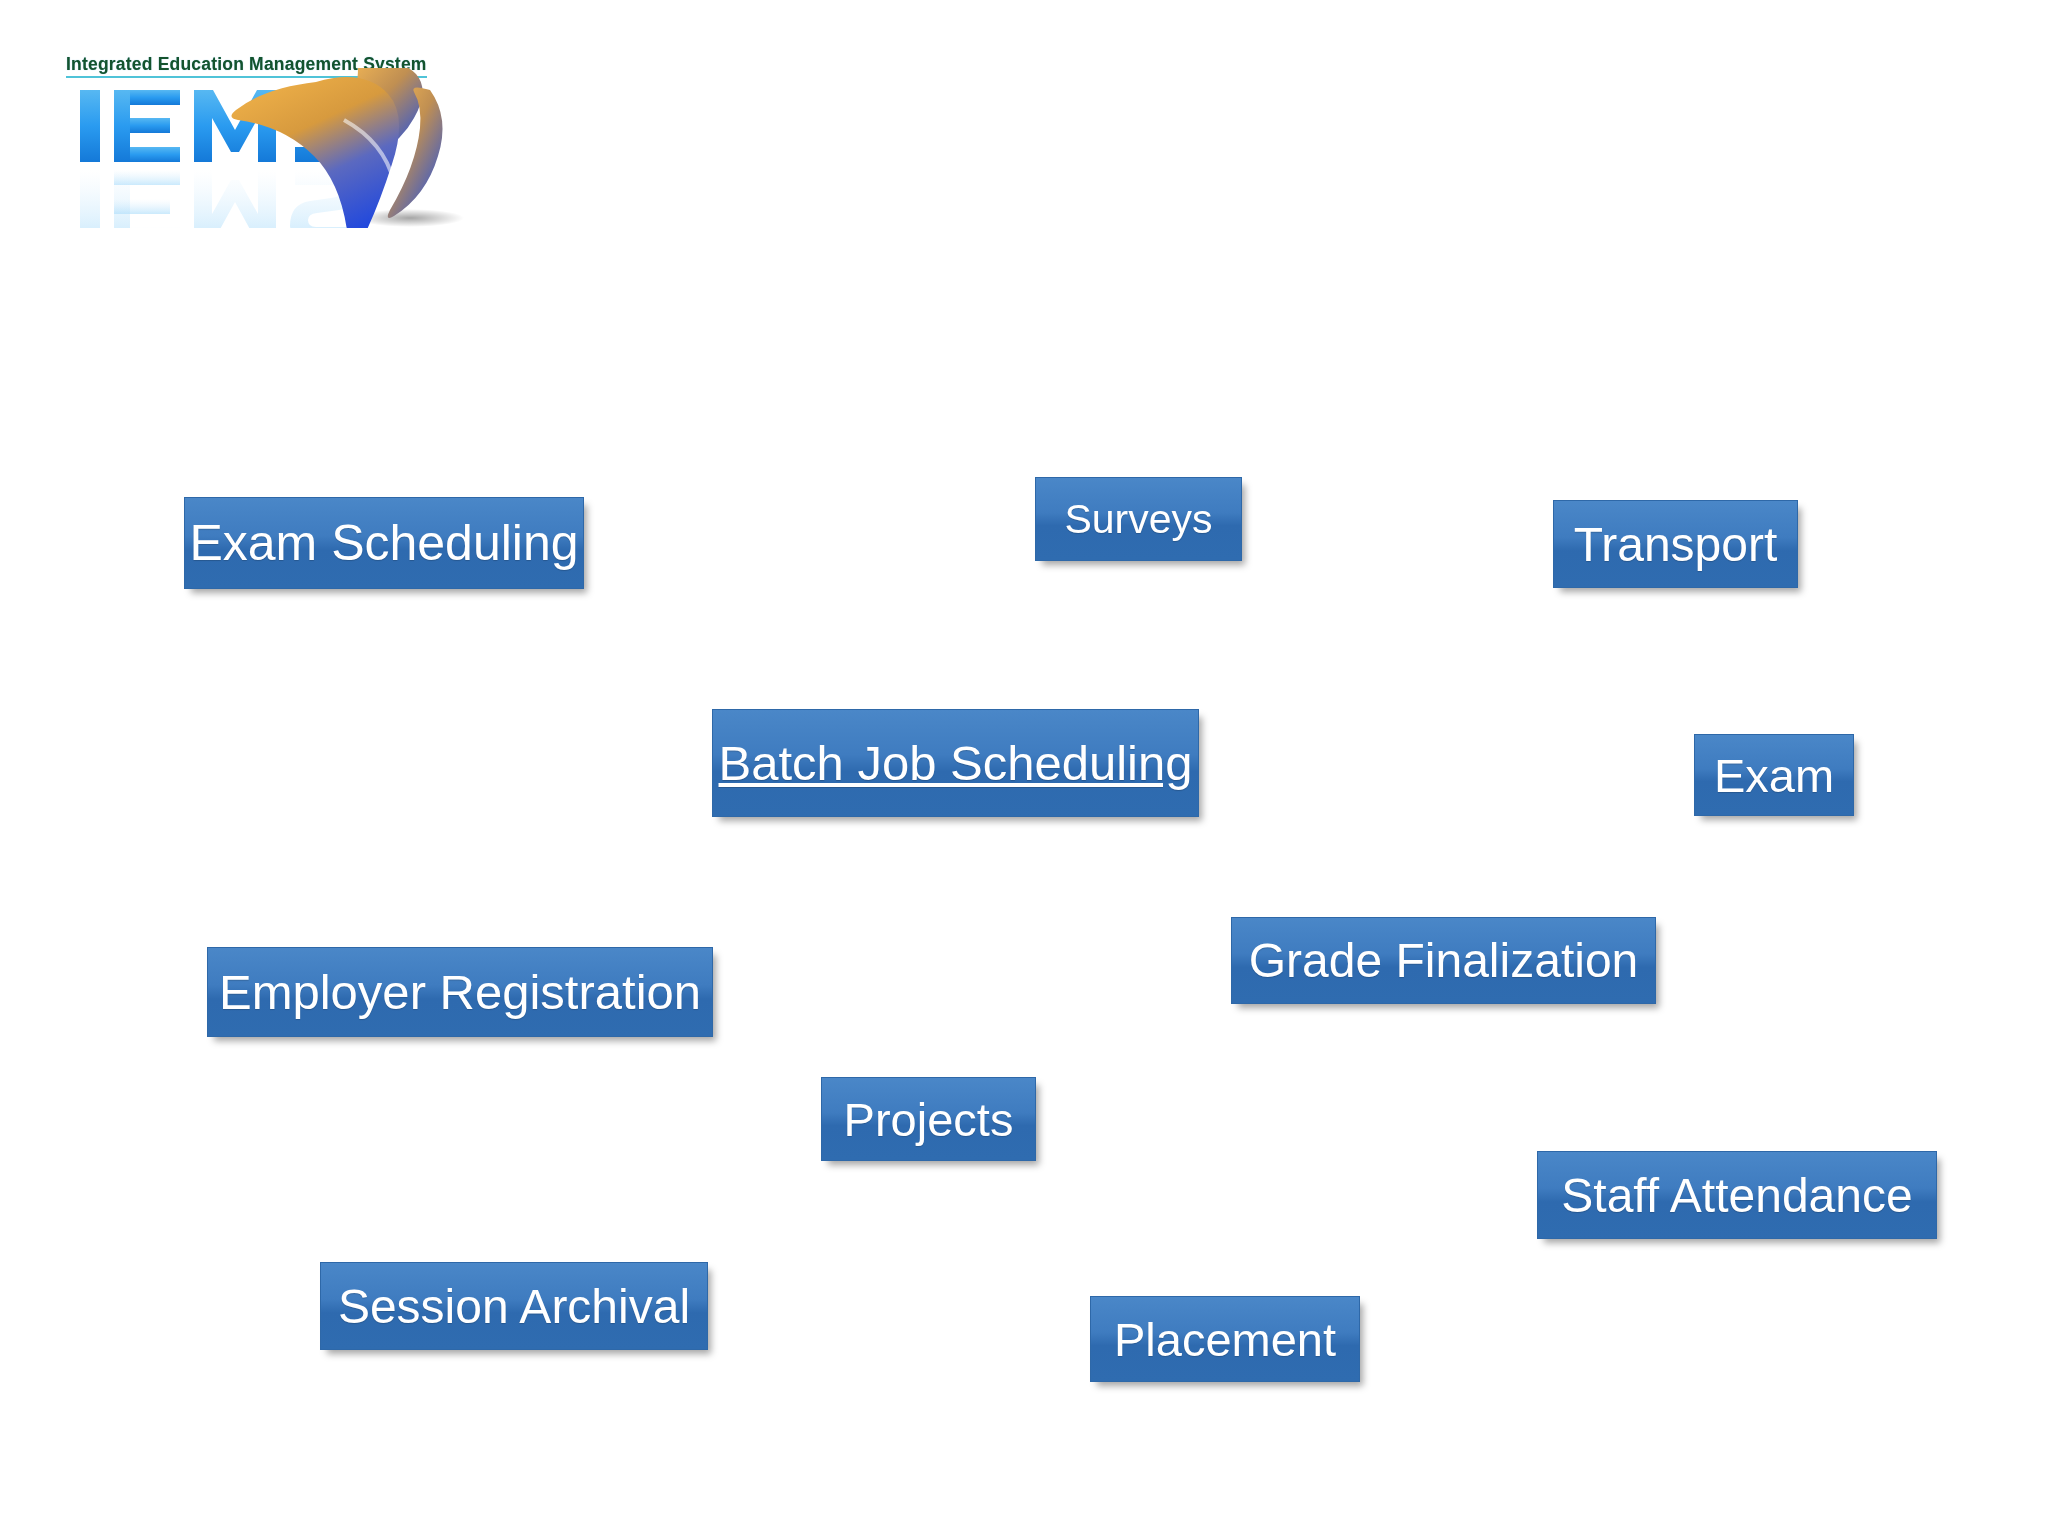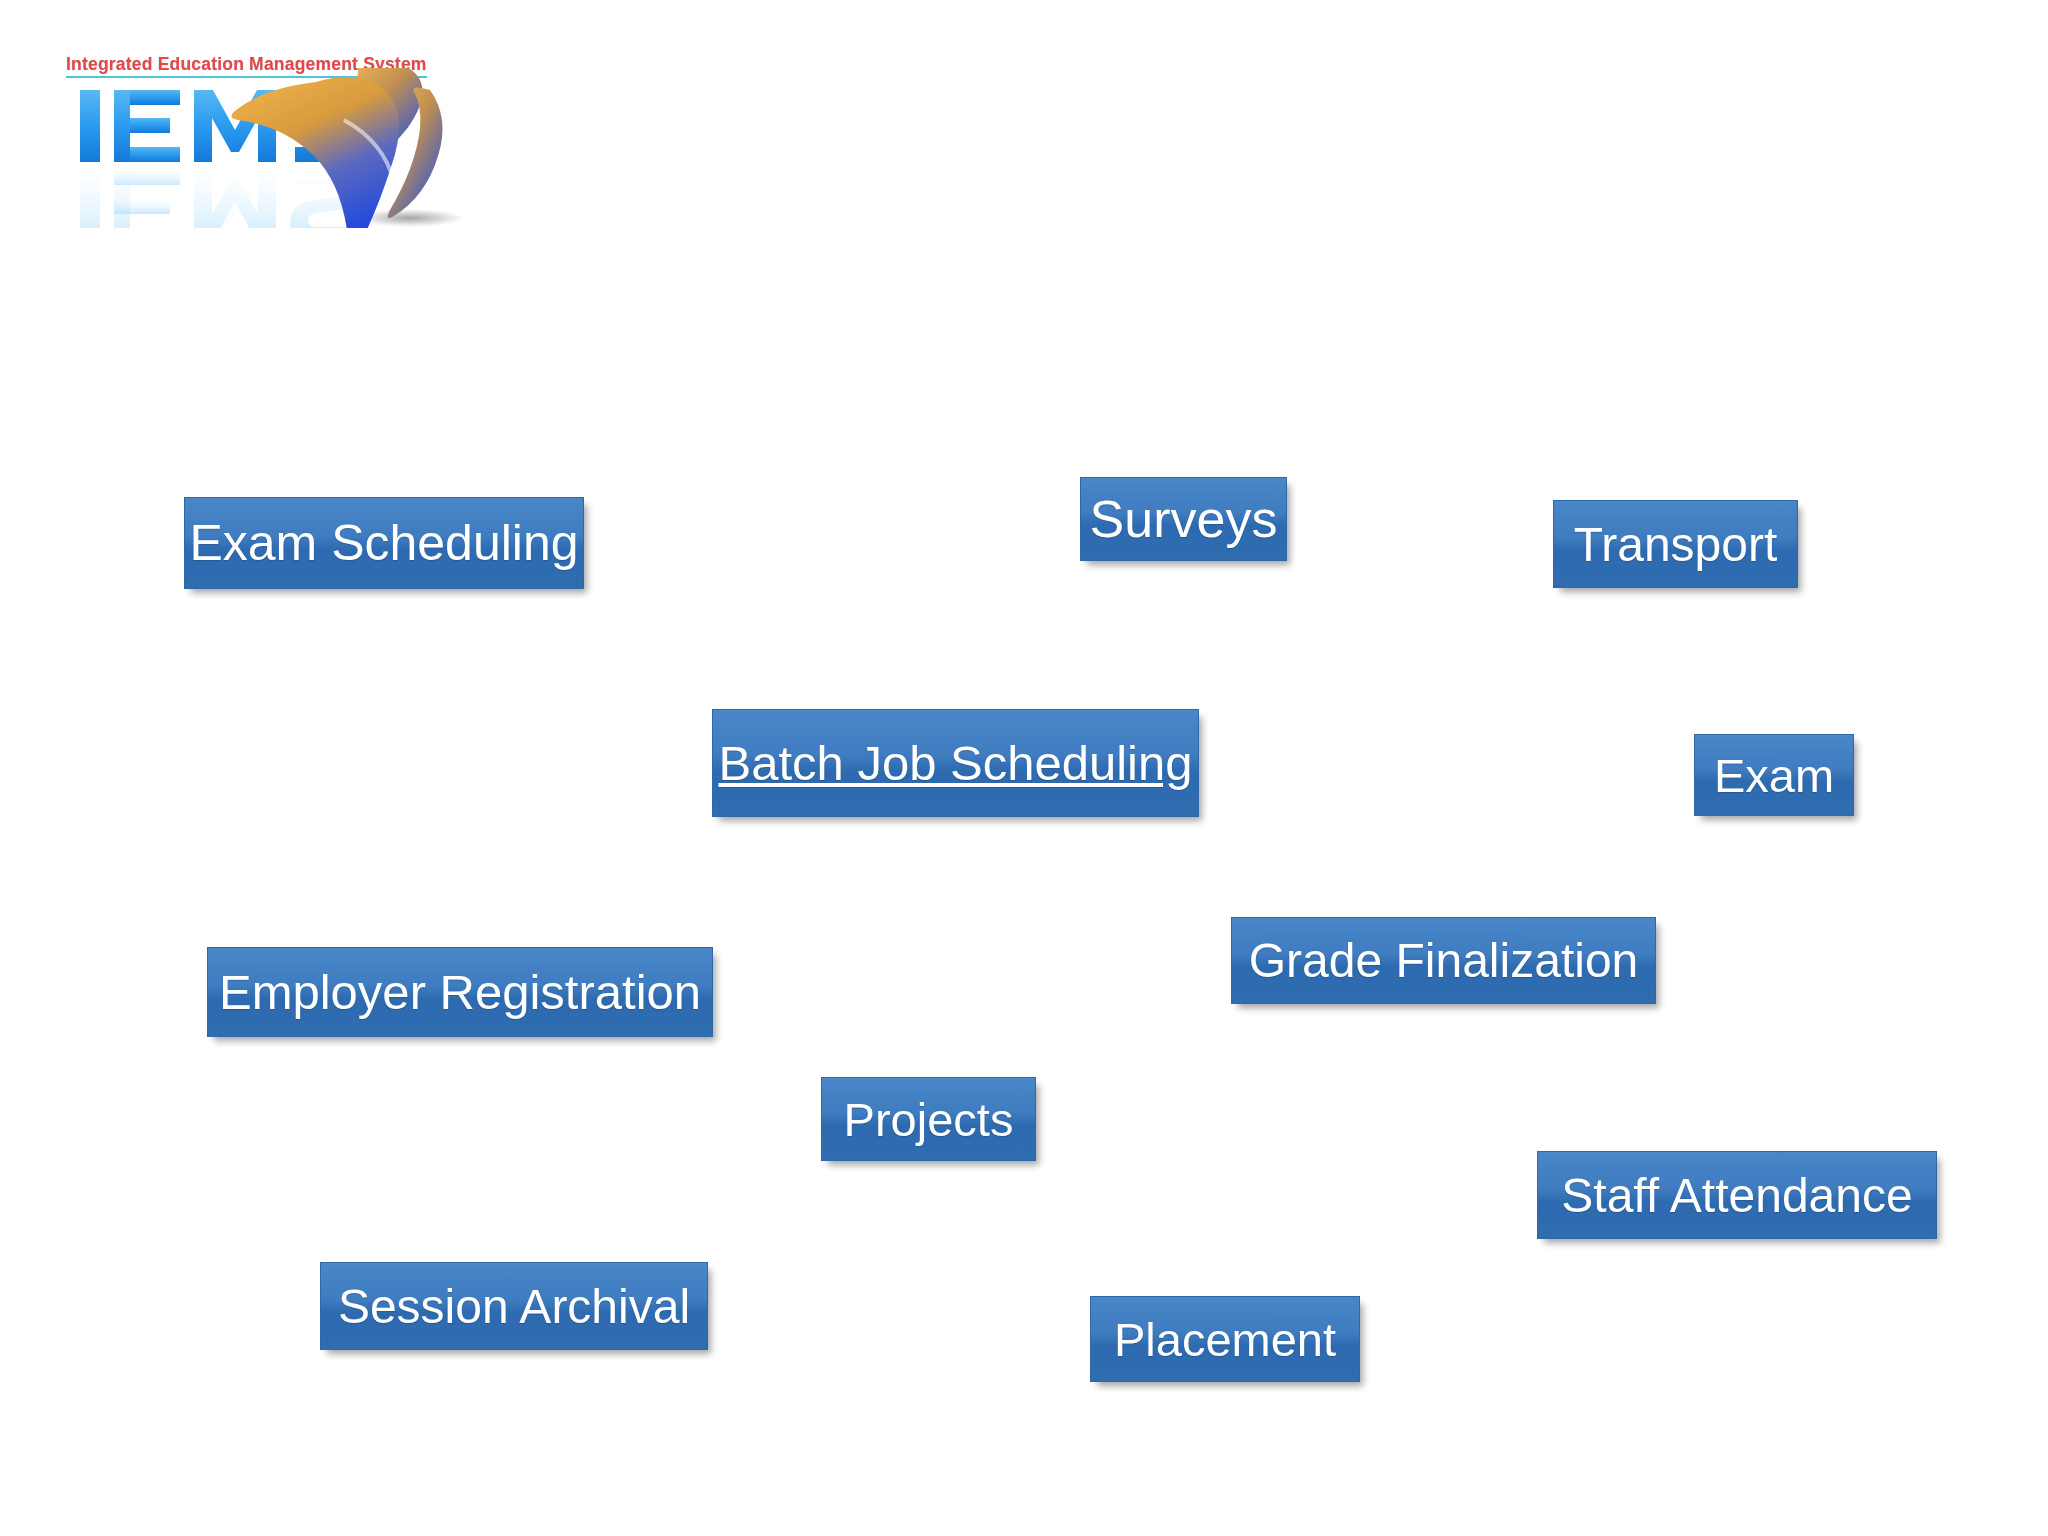--- a/index.html
+++ b/index.html
@@ -28,21 +28,21 @@
     height: 215px;
   }
   #logo-tagline {
     position: absolute;
     left: 38px;
     top: 48px;
     font-family: "Liberation Sans", sans-serif;
     font-size: 17.5px;
     font-weight: bold;
     letter-spacing: 0.2px;
-    color: #ef4444;
+    color: #14532d;
     text-shadow: 0 0 1px rgba(90,180,220,.7);
     white-space: nowrap;
     border-bottom: 2px solid #4fc3d8;
     padding-bottom: 2px;
     line-height: 1;
   }
   #logo-mark {
     position: absolute;
     left: 30px;
     top: 60px;
@@ -149,21 +149,21 @@
       <path d="M300 -48 q38 -14 58 6 q14 16 -2 44 q-12 22 -34 34 q-16 8 -26 -2 q-10 -12 -4 -34 q8 -30 8 -48 z" fill="url(#swoosh2)" transform="translate(0,48)"></path>
       <path d="M258 14 q-52 6 -80 28 q-10 8 2 10 q46 6 76 36 q28 28 34 82 q3 24 14 2 q16 -32 30 -76 q16 -48 -4 -70 q-24 -26 -72 -12 z" fill="url(#swoosh)"></path>
       <path d="M372 22 q20 28 8 66 q-12 40 -44 60 q-10 6 -4 -6 q26 -44 30 -82 q2 -22 -6 -36 q-4 -8 16 -2 z" fill="url(#swoosh2)"></path>
       <path d="M286 52 q40 22 50 62" fill="none" stroke="#ffffff" stroke-opacity=".55" stroke-width="4"></path>
     </svg>
   </div>
 
 
   <div id="nodes-layer">
       <div class="node" style="left: 184px; top: 497px; width: 400px; height: 92px; font-size: 50px;">Exam Scheduling</div>
-      <div class="node" style="left: 1035px; top: 477px; width: 207px; height: 84px; font-size: 52px; margin-left: 45px;">Surveys</div>
+      <div class="node" style="left: 1035px; top: 477px; width: 207px; height: 84px; font-size: 41px;">Surveys</div>
       <div class="node" style="left: 1553px; top: 492px; width: 245px; height: 88px; font-size: 48px; margin-top: 8px;">Transport</div>
       <div class="node" style="left: 712px; top: 709px; width: 487px; height: 108px; font-size: 49px; text-decoration: underline;">Batch Job Scheduling</div>
       <div class="node" style="left: 1694px; top: 734px; width: 160px; height: 82px; font-size: 47px;">Exam</div>
       <div class="node" style="left: 1231px; top: 917px; width: 425px; height: 87px; font-size: 48px;">Grade Finalization</div>
       <div class="node" style="left: 192px; top: 947px; width: 506px; height: 90px; font-size: 49px; margin-left: 15px;">Employer Registration</div>
       <div class="node" style="left: 821px; top: 1077px; width: 215px; height: 84px; font-size: 47px;">Projects</div>
       <div class="node" style="left: 1537px; top: 1151px; width: 400px; height: 88px; font-size: 48px;">Staff Attendance</div>
       <div class="node" style="left: 320px; top: 1262px; width: 388px; height: 88px; font-size: 48px;">Session Archival</div>
       <div class="node" style="left: 1090px; top: 1296px; width: 270px; height: 86px; font-size: 47px;">Placement</div>
     </div>

